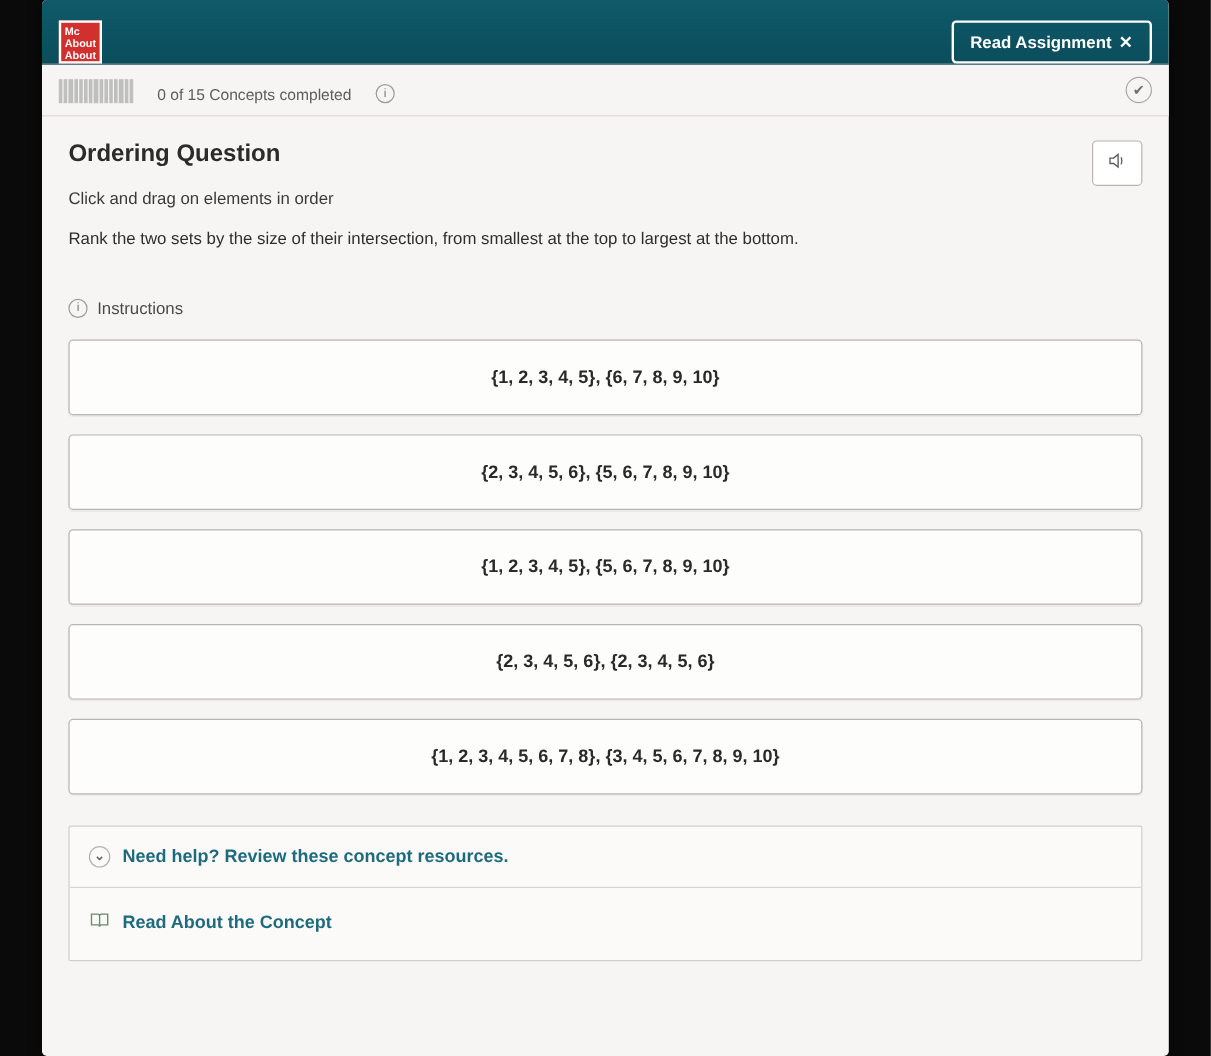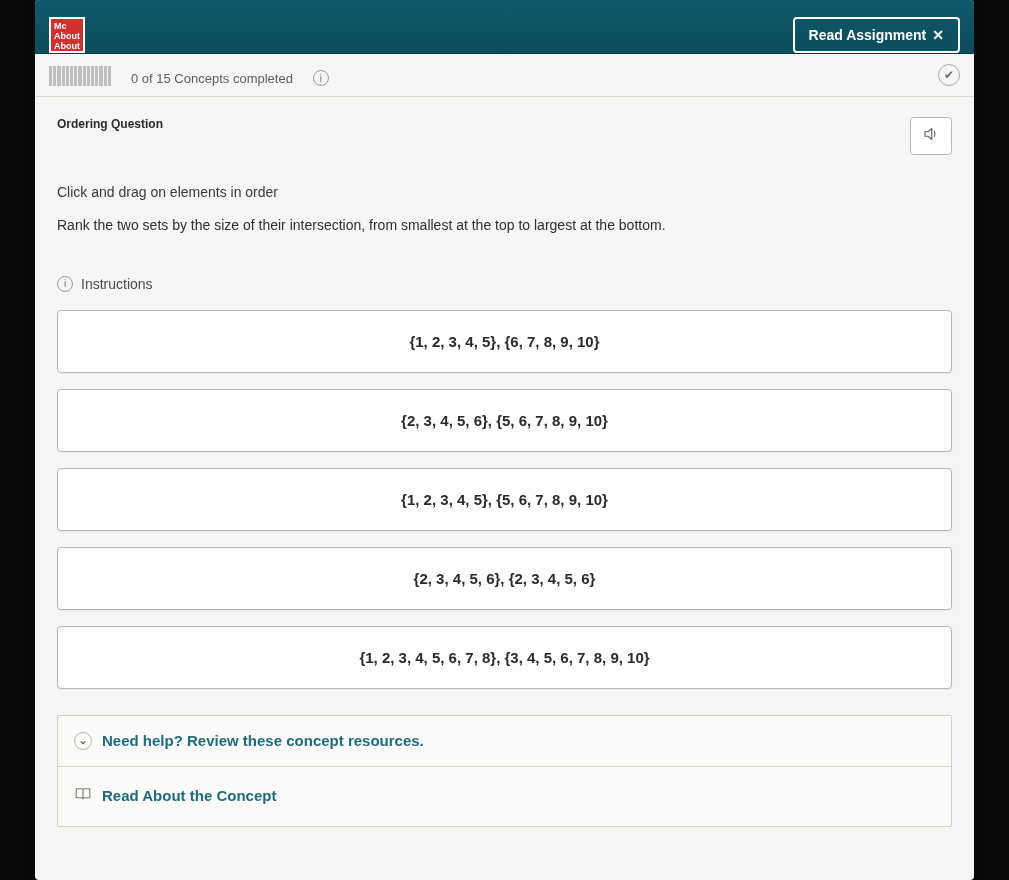--- a/index.html
+++ b/index.html
@@ -86,33 +86,33 @@
     color:#6d6d6d; font-size:12px;
     cursor:pointer;
   }
   .content {
     padding: 20px 22px 0 22px;
   }
   .title-row {
     display:flex; justify-content: space-between; align-items: flex-start;
   }
   .q-title {
-    font-size: 12px; font-weight: 700; color:#2b2b2b;
+    font-size: 20px; font-weight: 700; color:#2b2b2b;
   }
   .audio-btn {
     width: 42px; height: 38px;
     border: 1px solid #b6b6b6;
     border-radius: 4px;
     background:#fff;
     display:flex; align-items:center; justify-content:center;
     color:#5b5b5b; font-size:16px;
     cursor:pointer;
   }
   .subtitle {
-    margin-top: 29px;
+    margin-top: 2px;
     font-size: 14px;
     color:#3a3a3a;
   }
   .prompt {
     margin-top: 16px;
     font-size: 14px;
     color:#2e2e2e;
     line-height: 1.4;
   }
   .instructions-link {

